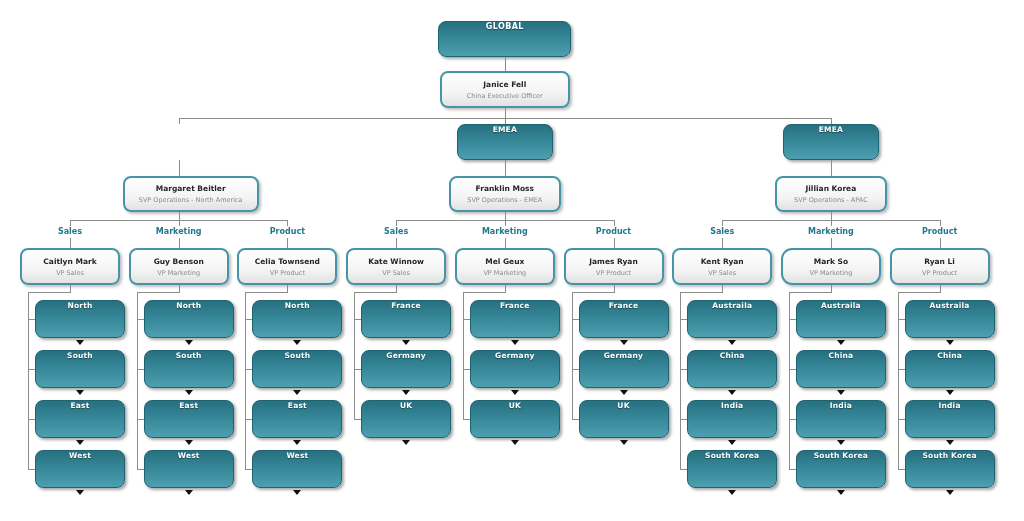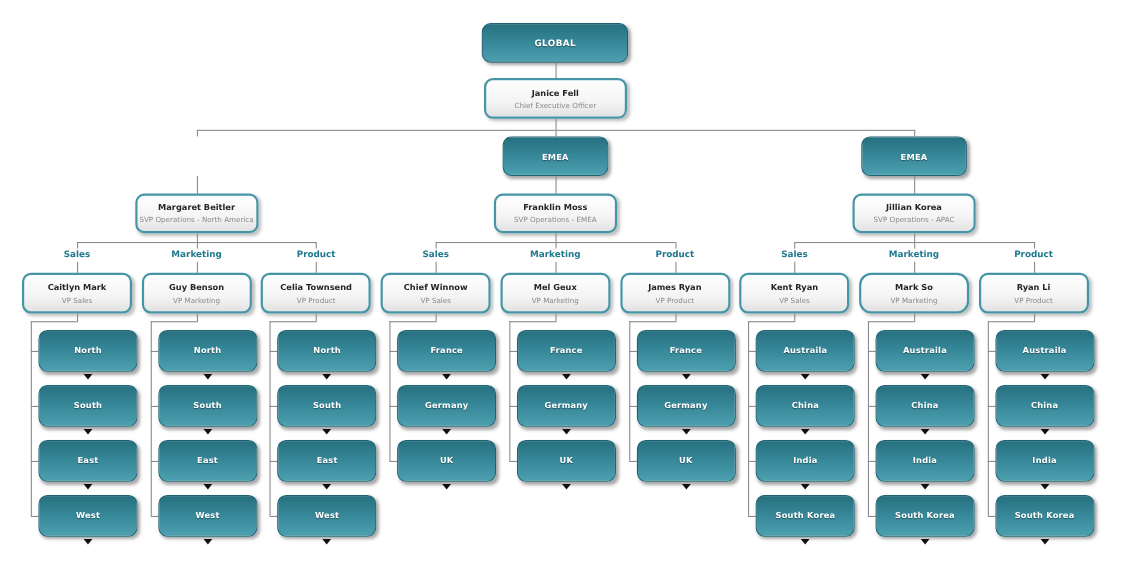--- a/index.html
+++ b/index.html
@@ -8,21 +8,21 @@
     background:var(--background,#fff);
     font-family:"DejaVu Sans","Liberation Sans",sans-serif;
   }
   #chart{position:relative;width:1024px;height:521px;}
   #chart *{box-sizing:border-box;}
 
   .line{position:absolute;background:var(--connector);}
 
   .teal-box{
     position:absolute;
-    display:flex;align-items:center;justify-content:center;
+    display:flex;justify-content:center;
     background:linear-gradient(180deg,var(--teal-top) 0%,var(--teal-mid) 45%,var(--teal-bottom) 100%);
     border:1px solid var(--teal-border);
     border-radius:8px;
     box-shadow:2px 2px 3px rgba(0,0,0,.35);
     cursor:pointer;
   }
   .teal-label{
     color:#fff;font-weight:bold;font-size:7.5px;letter-spacing:.2px;
     text-shadow:0 1px 1px rgba(0,0,0,.4);white-space:nowrap;
   }
@@ -55,27 +55,27 @@
 </head>
 <body>
 
 <div id="chart">
     <div class="teal-box root" style="left: 438.3px; top: 21px; width: 133px; height: 36px;">
       <span class="teal-label">GLOBAL</span>
     </div>
     <div class="line" style="left: 504.8px; top: 57px; width: 1px; height: 14px;"></div>
     <div class="person-box" style="left: 439.8px; top: 71px; width: 130px; height: 37px;">
       <span class="person-name">Janice Fell</span>
-      <span class="person-title">Chief Executive Officer</span>
+      <span class="person-title">China Executive Officer</span>
     </div>
     <div class="line" style="left: 504.8px; top: 108px; width: 1px; height: 10px;"></div>
     <div class="line" style="left: 178.7px; top: 118px; width: 653.2px; height: 1px;"></div>
     <div class="line" style="left: 178.7px; top: 118px; width: 1px; height: 6px;"></div>
     <div class="line" style="left: 178.7px; top: 160px; width: 1px; height: 16px;"></div>
-    <div class="person-box" style="left: 122.7px; top: 176px; width: 112px; height: 36px;">
+    <div class="person-box" style="left: 122.7px; top: 176px; width: 136px; height: 36px;">
       <span class="person-name">Margaret Beitler</span>
       <span class="person-title">SVP Operations - North America</span>
     </div>
     <div class="line" style="left: 178.7px; top: 212px; width: 1px; height: 8px;"></div>
     <div class="line" style="left: 70px; top: 220px; width: 218.4px; height: 1px;"></div>
     <div class="line" style="left: 70px; top: 220px; width: 1px; height: 6px;"></div>
     <div class="dept-label" style="left: 25px; top: 227px; width: 90px; height: 11px;">Sales</div>
     <div class="line" style="left: 70px; top: 238px; width: 1px; height: 10px;"></div>
     <div class="person-box" style="left: 20px; top: 248px; width: 100px; height: 37px;">
       <span class="person-name">Caitlyn Mark</span>
@@ -172,21 +172,21 @@
     <div class="person-box" style="left: 448.8px; top: 176px; width: 112px; height: 36px;">
       <span class="person-name">Franklin Moss</span>
       <span class="person-title">SVP Operations - EMEA</span>
     </div>
     <div class="line" style="left: 504.8px; top: 212px; width: 1px; height: 8px;"></div>
     <div class="line" style="left: 396.1px; top: 220px; width: 218.4px; height: 1px;"></div>
     <div class="line" style="left: 396.1px; top: 220px; width: 1px; height: 6px;"></div>
     <div class="dept-label" style="left: 351.1px; top: 227px; width: 90px; height: 11px;">Sales</div>
     <div class="line" style="left: 396.1px; top: 238px; width: 1px; height: 10px;"></div>
     <div class="person-box" style="left: 346.1px; top: 248px; width: 100px; height: 37px;">
-      <span class="person-name">Chief Winnow</span>
+      <span class="person-name">Kate Winnow</span>
       <span class="person-title">VP Sales</span>
     </div>
     <div class="line" style="left: 396.1px; top: 285px; width: 1px; height: 7px;"></div>
     <div class="line" style="left: 354.1px; top: 292px; width: 43px; height: 1px;"></div>
     <div class="line" style="left: 354.1px; top: 292px; width: 1px; height: 126.75px;"></div>
     <div class="line" style="left: 354.1px; top: 318.75px; width: 7px; height: 1px;"></div>
     <div class="teal-box" style="left: 361.1px; top: 300px; width: 90px; height: 37.5px;">
       <span class="teal-label">France</span>
     </div>
     <div class="triangle" style="left: 402.1px; top: 339.5px; width: 0px; height: 0px;"></div>

